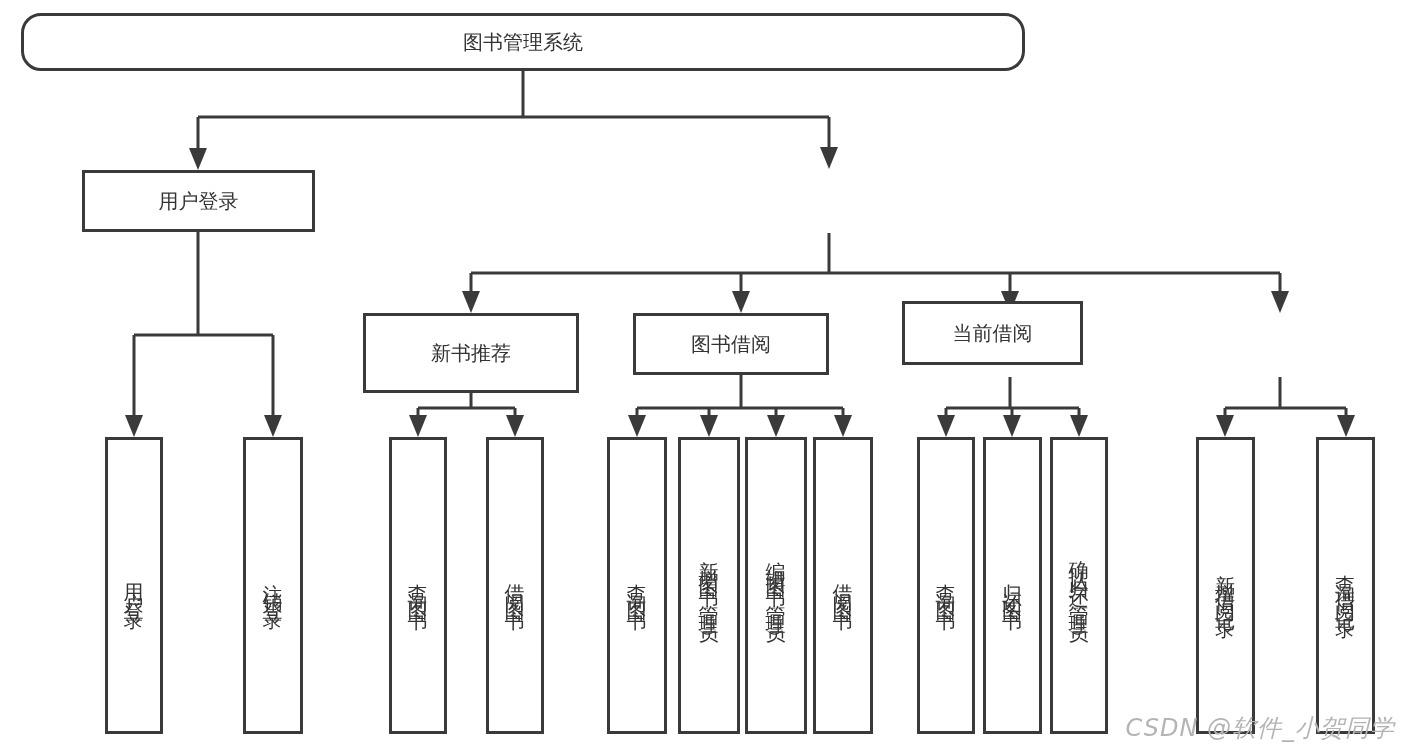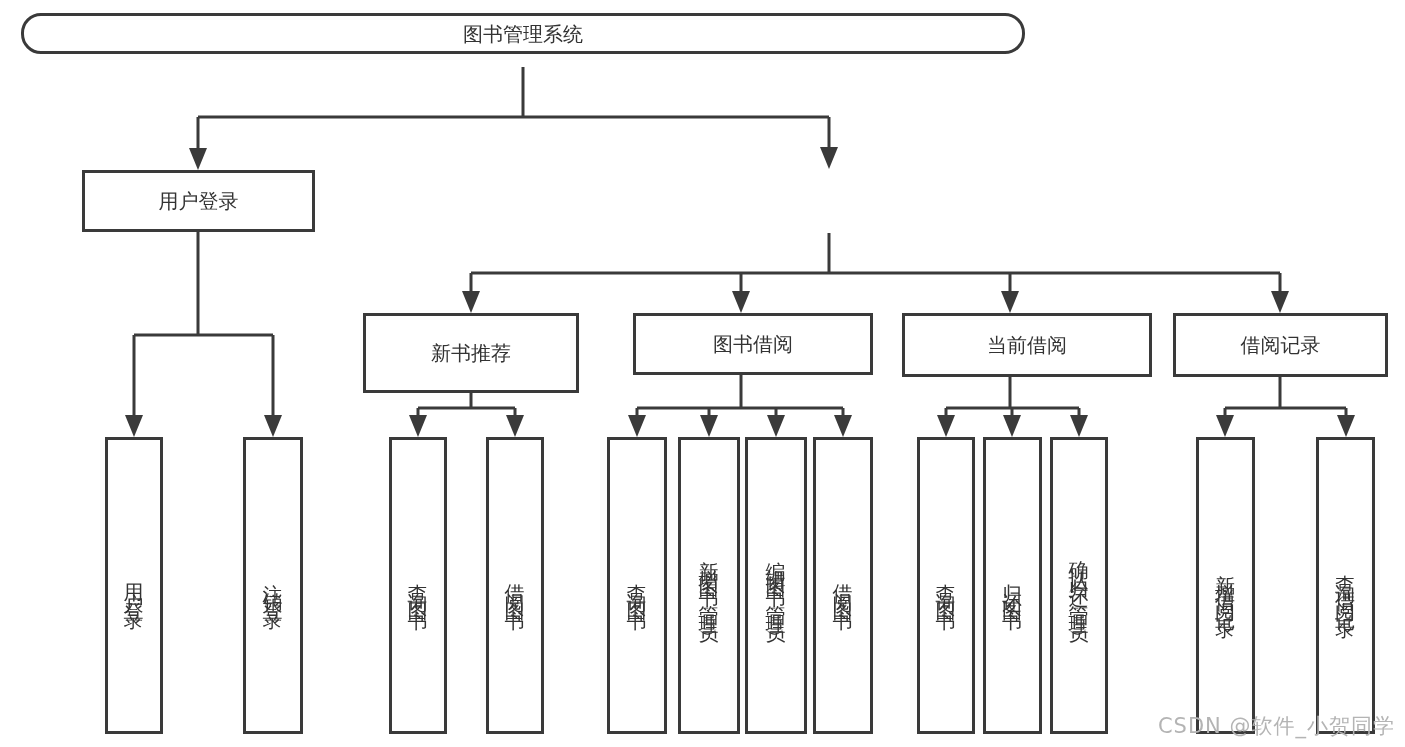--- a/index.html
+++ b/index.html
@@ -35,51 +35,52 @@
     z-index: 2;
     white-space: nowrap;
   }
   .vnode {
     writing-mode: vertical-rl;
     text-orientation: mixed;
     letter-spacing: 9px;
     white-space: normal;
   }
   
-  #b-root            { left: 21px;   top: 13px;  width: 1004px; height: 41px; border-radius: 20px; }
+  #b-root            { left: 21px;   top: 13px;  width: 1004px; height: 58px; border-radius: 20px; }
   #b-user-login      { left: 82px;   top: 170px; width: 233px;  height: 62px; }
   #b-book-mgmt       { left: 712px;  top: 169px; width: 234px;  height: 64px; }
   #b-new-book-rec    { left: 363px;  top: 313px; width: 216px;  height: 80px; }
-  #b-book-borrow     { left: 633px;  top: 313px; width: 240px;  height: 62px; }
-  #b-current-borrow  { left: 902px;  top: 313px; width: 250px;  height: 64px; }
+  #b-book-borrow     { left: 633px;  top: 313px; width: 196px;  height: 62px; }
+  #b-current-borrow  { left: 902px;  top: 301px; width: 181px;  height: 64px; }
   #b-borrow-records  { left: 1173px; top: 313px; width: 215px;  height: 64px; }
   
   .leaf { top: 437px; height: 297px; }
   #l1  { left: 105px;  width: 58px; }
   #l2  { left: 243px;  width: 60px; }
   #l3  { left: 389px;  width: 58px; }
   #l4  { left: 486px;  width: 58px; }
   #l5  { left: 607px;  width: 60px; }
   #l6  { left: 678px;  width: 62px; }
   #l7  { left: 745px;  width: 62px; }
   #l8  { left: 813px;  width: 60px; }
   #l9  { left: 917px;  width: 58px; }
   #l10 { left: 983px;  width: 59px; }
   #l11 { left: 1050px; width: 58px; }
   #l12 { left: 1196px; width: 59px; }
   #l13 { left: 1316px; width: 59px; }
   #watermark {
     position: absolute;
     right: 10px;
     top: 712px;
-    font-size: 21px;
+    font-size: 24px;
     color: #b4b4b4;
     letter-spacing: 1px;
     z-index: 5;
     white-space: nowrap;
+    font-style: italic;
   }
 </style>
 </head>
 <body>
 
 <div id="canvas">
 
   <svg id="connectors" viewBox="0 0 1405 747" xmlns="http://www.w3.org/2000/svg">
     <g stroke="#3a3a3a" stroke-width="3" fill="none">
 
@@ -120,21 +121,20 @@
     </g>
   </svg>
 
   <div class="node" id="b-root">图书管理系统</div>
 
   <div class="node" id="b-user-login">用户登录</div>
 
   <div class="node" id="b-new-book-rec">新书推荐</div>
   <div class="node" id="b-book-borrow">图书借阅</div>
   <div class="node" id="b-current-borrow">当前借阅</div>
-  <div class="node" id="b-borrow-records">借阅记录</div>
 
   <div class="node vnode leaf" id="l1">用户登录</div>
   <div class="node vnode leaf" id="l2">注销登录</div>
   <div class="node vnode leaf" id="l3">查询图书</div>
   <div class="node vnode leaf" id="l4">借阅图书</div>
   <div class="node vnode leaf" id="l5">查询图书</div>
   <div class="node vnode leaf" id="l6">新增图书（管理员）</div>
   <div class="node vnode leaf" id="l7">编辑图书（管理员）</div>
   <div class="node vnode leaf" id="l8">借阅图书</div>
   <div class="node vnode leaf" id="l9">查询图书</div>

